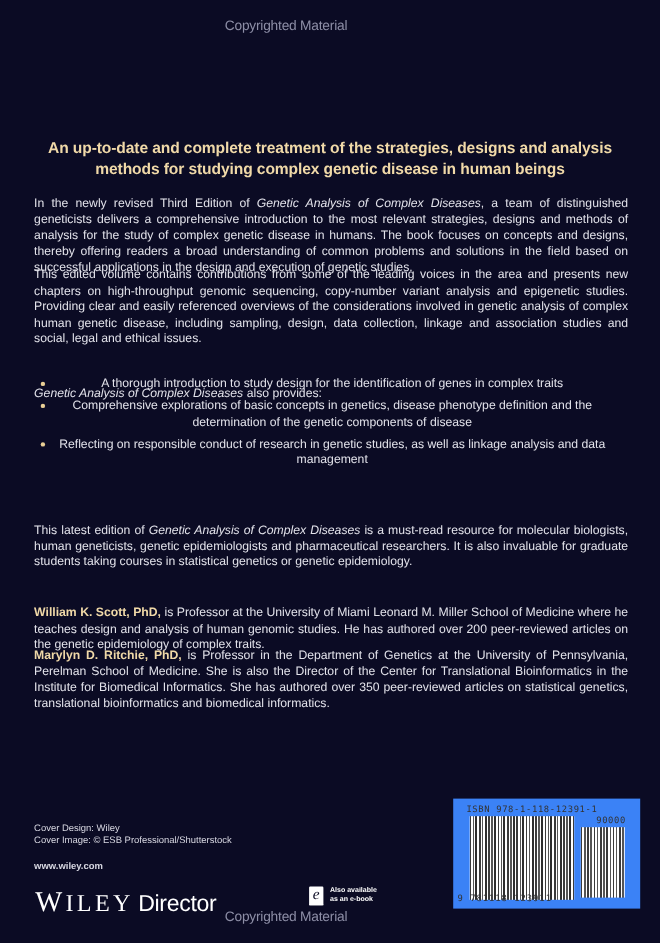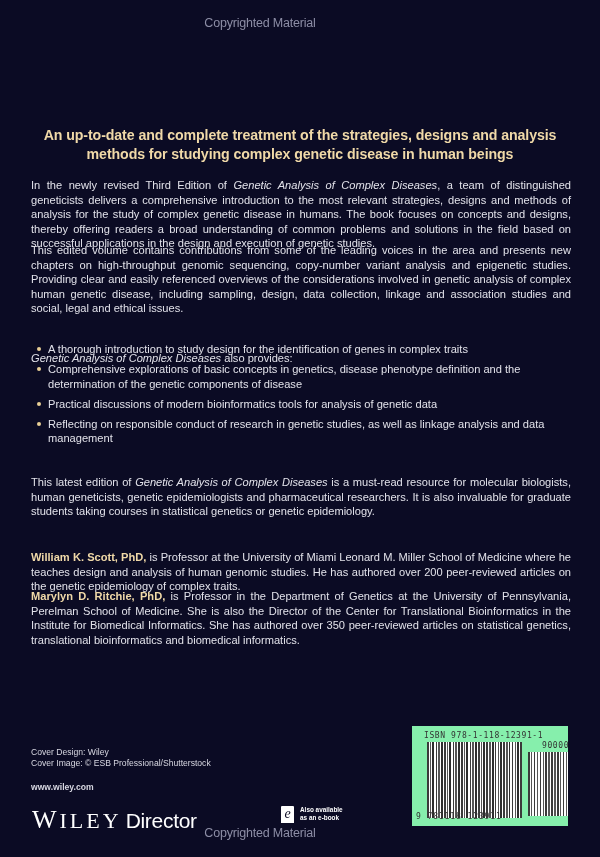--- a/index.html
+++ b/index.html
@@ -9,37 +9,37 @@
   .wm-top { top: 16px; }
   .wm-bottom { top: 826px; font-size: 12.5px; }
   .headline { position: absolute; top: 126px; left: 30px; width: 540px; text-align: center; color: #f0d9a8; font-weight: bold; font-size: 14.2px; line-height: 19px; letter-spacing: -0.1px; }
   .body { position: absolute; left: 31px; width: 540px; font-size: 11.1px; line-height: 14.6px; color: #e2e2ea; }
   .para { text-align: justify; margin-bottom: 8px; }
   .para i { font-style: italic; }
   #p1 { top: 178px; }
   #p2 { top: 243px; }
   #p3 { top: 320px; margin-top: 31px; }
   .bullets { position: absolute; top: 342px; left: 36px; width: 520px; font-size: 11.1px; line-height: 14.6px; list-style: none; color: #e2e2ea; }
-  .bullets li { position: relative; padding-left: 12px; margin-bottom: 5.5px; }
+  .bullets li { position: relative; padding-left: 12px; margin-bottom: 5.5px; text-align: center; }
   .bullets li::before { content: ""; position: absolute; left: 1px; top: 5px; width: 4px; height: 4px; border-radius: 50%; background: #e9cf96; }
   #p4 { top: 475px; }
   #p5 { top: 550px; }
   #p6 { top: 589px; }
   .bold-name { font-weight: bold; color: #f0d9a8; }
   .credits { position: absolute; left: 31px; top: 747px; font-size: 8.6px; line-height: 11px; color: #d8d8e2; }
   .website { position: absolute; left: 31px; top: 782px; font-size: 8.6px; font-weight: bold; color: #d8d8e2; }
   .logo { position: absolute; left: 32px; top: 805px; color: #ffffff; white-space: nowrap; }
   .logo .wiley { font-family: "Liberation Serif", serif; font-size: 22px; letter-spacing: 3px; }
   .logo .wiley .cap { font-size: 26px; }
   .logo .blackwell { font-family: "Liberation Sans", sans-serif; font-size: 21px; margin-left: 4px; letter-spacing: -0.3px; }
   .ebook { position: absolute; left: 281px; top: 806px; display: flex; align-items: flex-start; }
   .ebook-icon { width: 13px; height: 17px; background: #fff; border-radius: 1px; color: #0b0b24; font-family: "Liberation Serif", serif; font-style: italic; font-size: 14px; line-height: 15px; text-align: center; position: relative; }
   .ebook-icon::after { content: ""; position: absolute; left: 0; bottom: -2px; width: 13px; height: 2px; border-top: 1px solid #fff; }
   .ebook-text { margin-left: 6px; font-size: 6.4px; line-height: 8px; font-weight: bold; color: #fff; }
-  .barcode-box { position: absolute; left: 412px; top: 726px; width: 156px; height: 100px; background: #86efac; text-decoration: underline; }
+  .barcode-box { position: absolute; left: 412px; top: 726px; width: 170px; height: 100px; background: #3b82f6; text-decoration: underline; }
   .isbn { position: absolute; left: 12px; top: 5px; font-family: "DejaVu Sans Mono", monospace; font-size: 8px; color: #333; letter-spacing: 0.6px; }
   .addon-num { position: absolute; left: 130px; top: 15px; font-family: "DejaVu Sans Mono", monospace; font-size: 8px; color: #333; letter-spacing: 0.6px; }
   .ean-num { position: absolute; left: 4px; top: 86px; font-family: "DejaVu Sans Mono", monospace; font-size: 8px; color: #333; letter-spacing: 0.9px; }
   .bars-main { position: absolute; left: 15px; top: 16px; width: 95px; height: 76px; background: repeating-linear-gradient(90deg, #3b3b3b 0 1.5px, #fff 1.5px 2.8px, #555 2.8px 4px, #fff 4px 5.2px, #2e2e2e 5.2px 7px, #fff 7px 8.5px); }
   .bars-addon { position: absolute; left: 116px; top: 26px; width: 40px; height: 64px; background: repeating-linear-gradient(90deg, #3b3b3b 0 1.5px, #fff 1.5px 3px, #555 3px 4.3px, #fff 4.3px 5.8px); }
 </style>
 </head>
 <body>
 
 <div class="watermark wm-top">Copyrighted Material</div>
@@ -48,21 +48,20 @@
 
 <div class="body para" id="p1"><span>In the newly revised Third Edition of </span><i>Genetic Analysis of Complex Diseases</i><span>, a team of distinguished geneticists delivers a comprehensive introduction to the most relevant strategies, designs and methods of analysis for the study of complex genetic disease in humans. The book focuses on concepts and designs, thereby offering readers a broad understanding of common problems and solutions in the field based on successful applications in the design and execution of genetic studies.</span></div>
 
 <div class="body para" id="p2">This edited volume contains contributions from some of the leading voices in the area and presents new chapters on high-throughput genomic sequencing, copy-number variant analysis and epigenetic studies. Providing clear and easily referenced overviews of the considerations involved in genetic analysis of complex human genetic disease, including sampling, design, data collection, linkage and association studies and social, legal and ethical issues.</div>
 
 <div class="body para" id="p3"><i>Genetic Analysis of Complex Diseases</i><span> also provides:</span></div>
 
 <ul class="bullets">
   <li>A thorough introduction to study design for the identification of genes in complex traits</li>
   <li>Comprehensive explorations of basic concepts in genetics, disease phenotype definition and the determination of the genetic components of disease</li>
-  <li>Practical discussions of modern bioinformatics tools for analysis of genetic data</li>
   <li>Reflecting on responsible conduct of research in genetic studies, as well as linkage analysis and data management</li>
 </ul>
 
 <div class="body para" id="p4"><span>This latest edition of </span><i>Genetic Analysis of Complex Diseases</i><span> is a must-read resource for molecular biologists, human geneticists, genetic epidemiologists and pharmaceutical researchers. It is also invaluable for graduate students taking courses in statistical genetics or genetic epidemiology.</span></div>
 
 <div class="body para" id="p5"><span class="bold-name">William K. Scott, PhD,</span><span> is Professor at the University of Miami Leonard M. Miller School of Medicine where he teaches design and analysis of human genomic studies. He has authored over 200 peer-reviewed articles on the genetic epidemiology of complex traits.</span></div>
 
 <div class="body para" id="p6"><span class="bold-name">Marylyn D. Ritchie, PhD,</span><span> is Professor in the Department of Genetics at the University of Pennsylvania, Perelman School of Medicine. She is also the Director of the Center for Translational Bioinformatics in the Institute for Biomedical Informatics. She has authored over 350 peer-reviewed articles on statistical genetics, translational bioinformatics and biomedical informatics.</span></div>
 
 <div class="credits">

